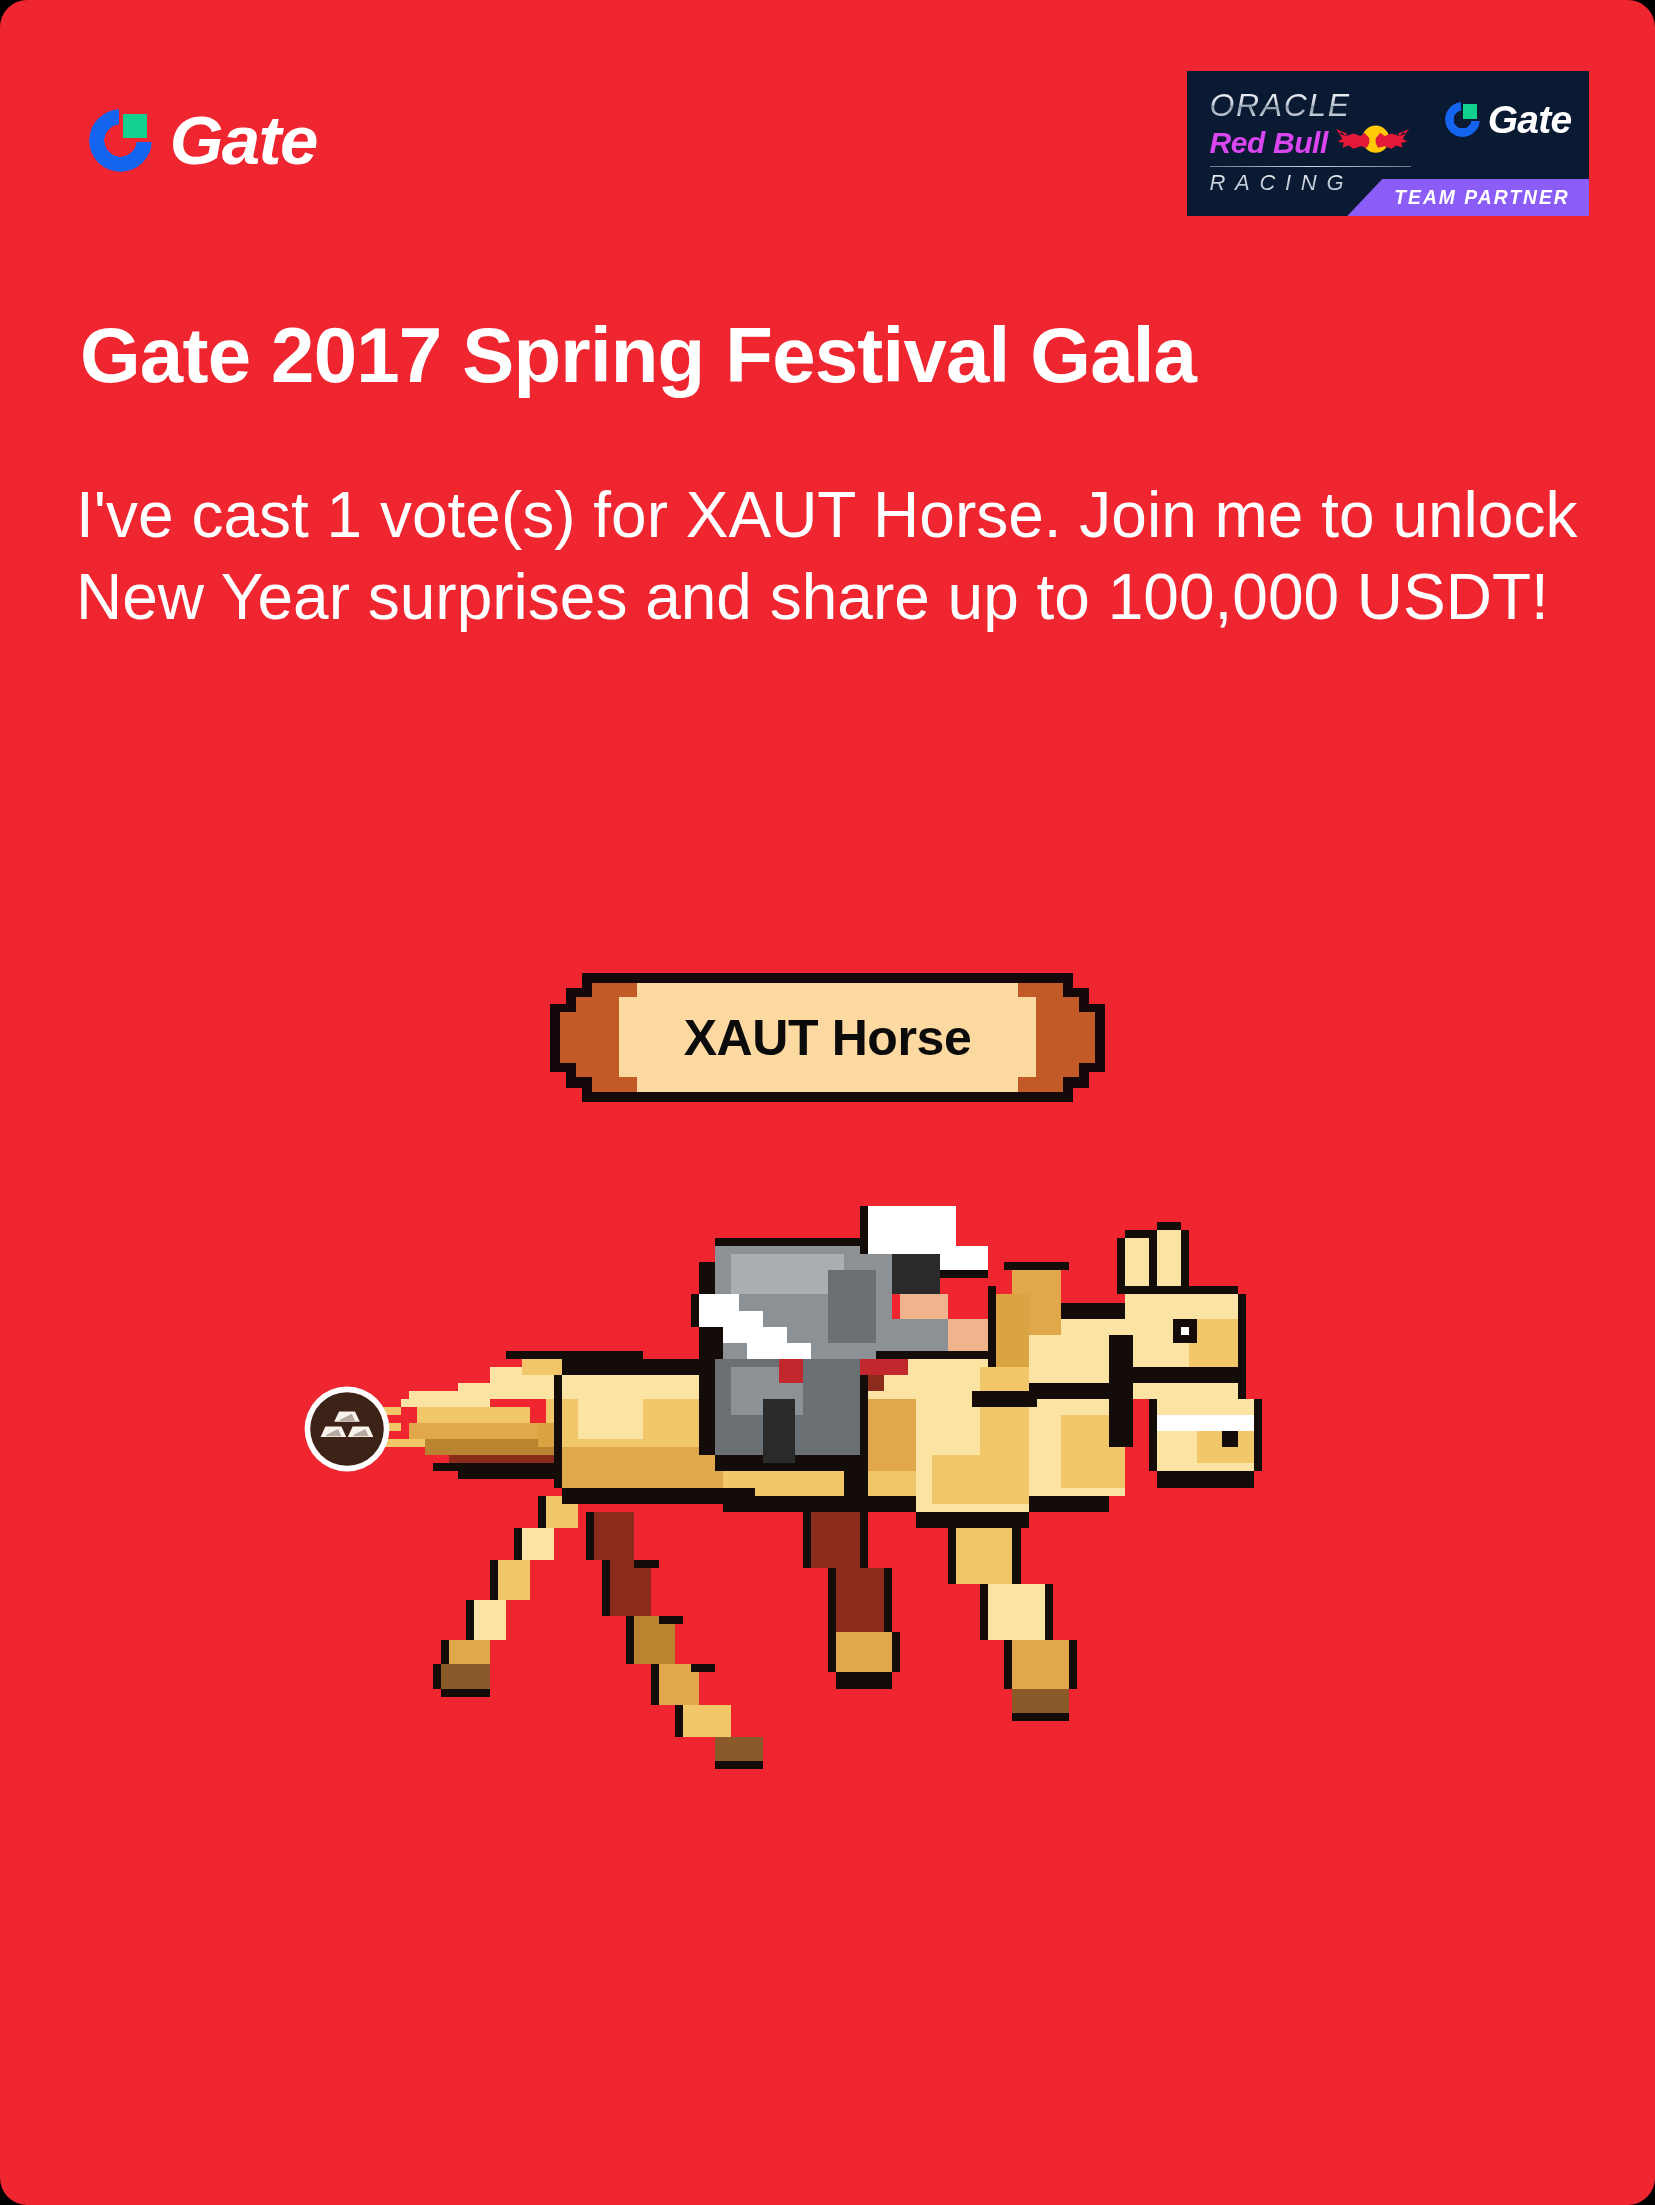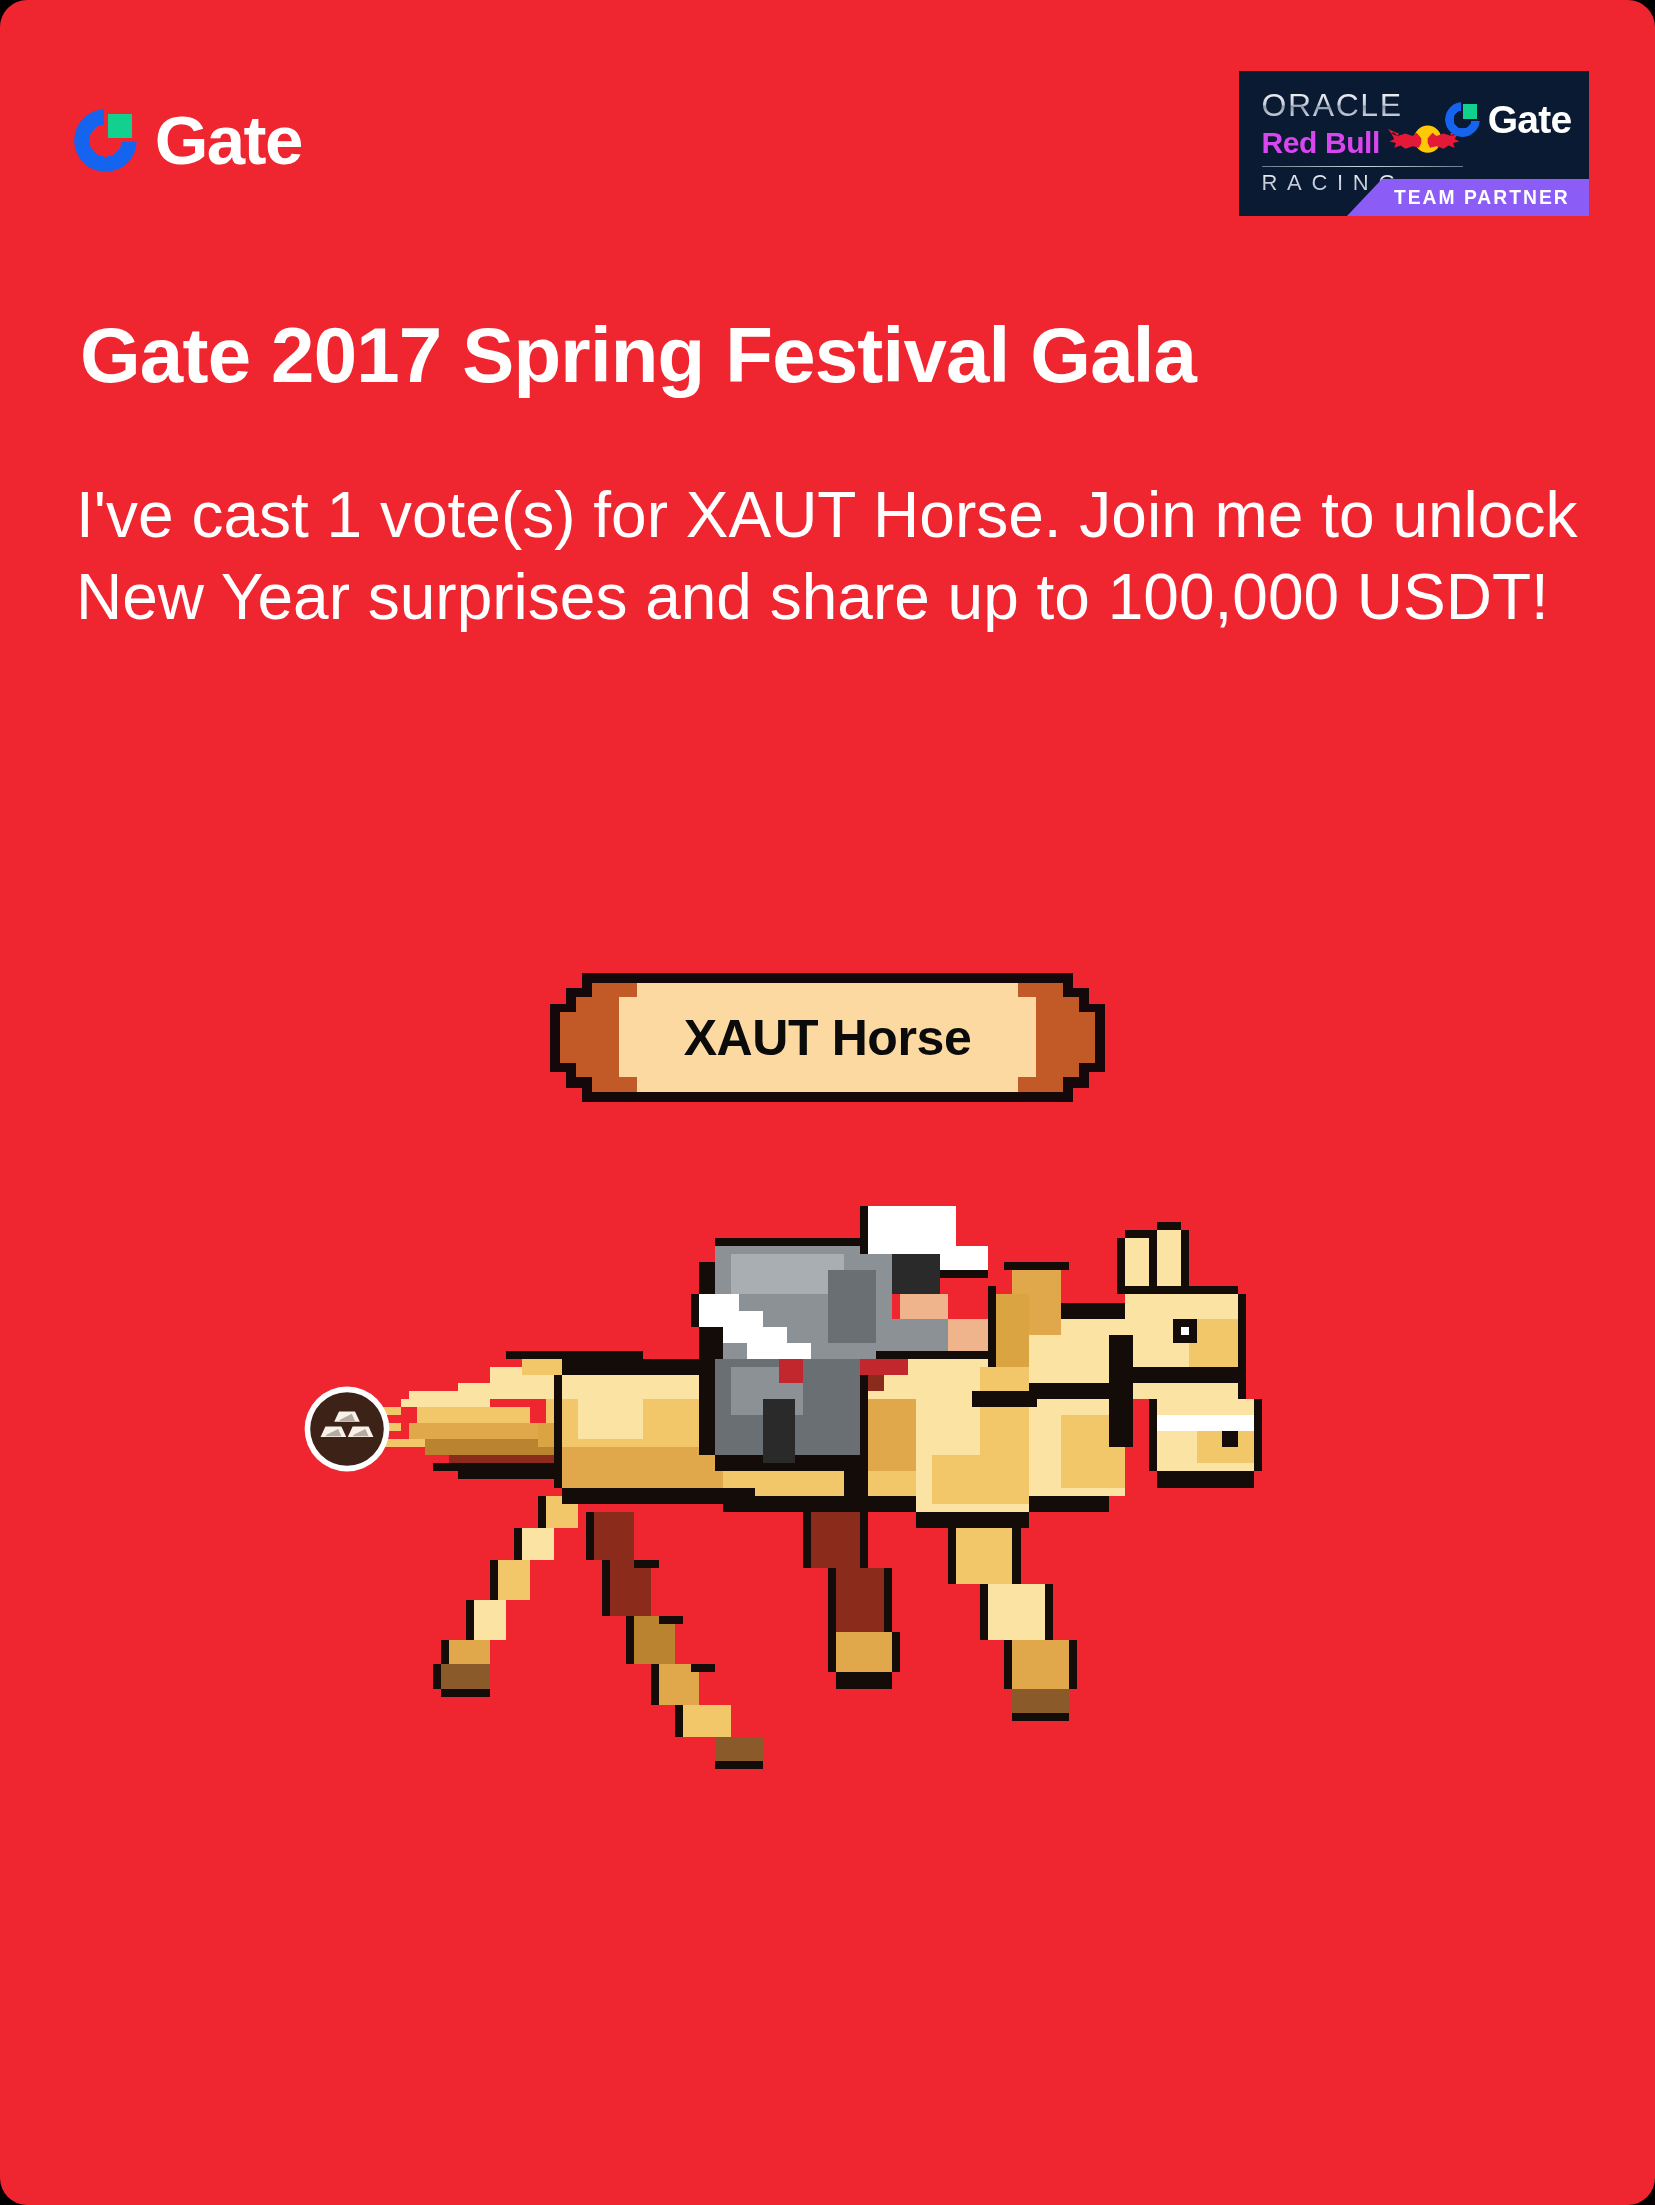--- a/index.html
+++ b/index.html
@@ -17,22 +17,23 @@
     width: 1655px;
     height: 2205px;
     background: #EF2530;
     border-radius: 27px;
     overflow: hidden;
   }
 
   
   .header {
     position: absolute;
-    top: 0; left: 0; right: 0;
+    top: 0; left: 15px; right: 0;
     height: 241px;
+    font-style: italic;
   }
 
   
   .gate-logo {
     position: absolute;
     left: 74px;
     top: 106px;
     display: flex;
     align-items: center;
     gap: 17.7px;
@@ -73,21 +74,21 @@
     color: #FFFFFF;
     letter-spacing: -1.6px;
     line-height: 1;
   }
 
   
   .rb-badge {
     position: absolute;
     right: 66px;
     top: 71px;
-    width: 350px;
+    width: 402px;
     height: 145px;
     background: #0B1A33;
     overflow: hidden;
   }
   .rb-left {
     position: absolute;
     left: 22.5px;
     top: 17.7px;
     width: 201px;
   }

